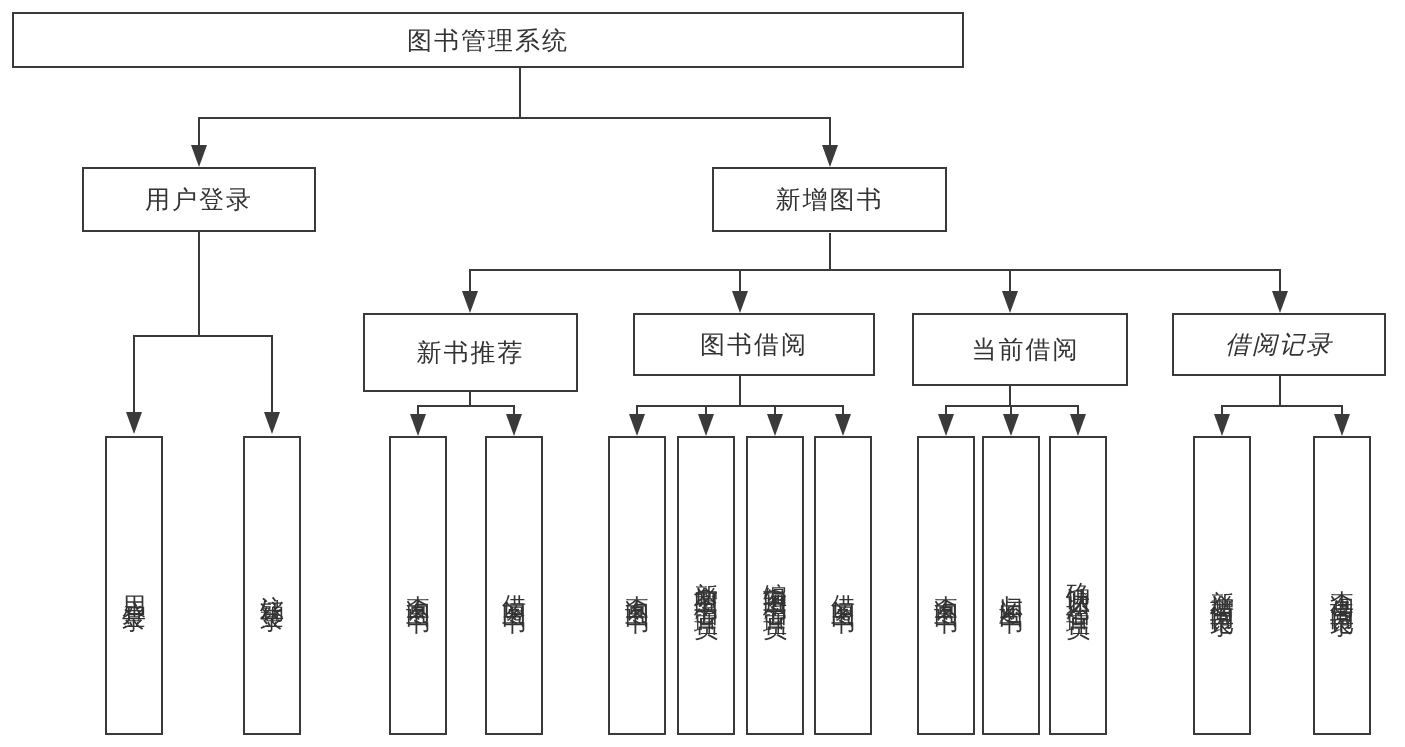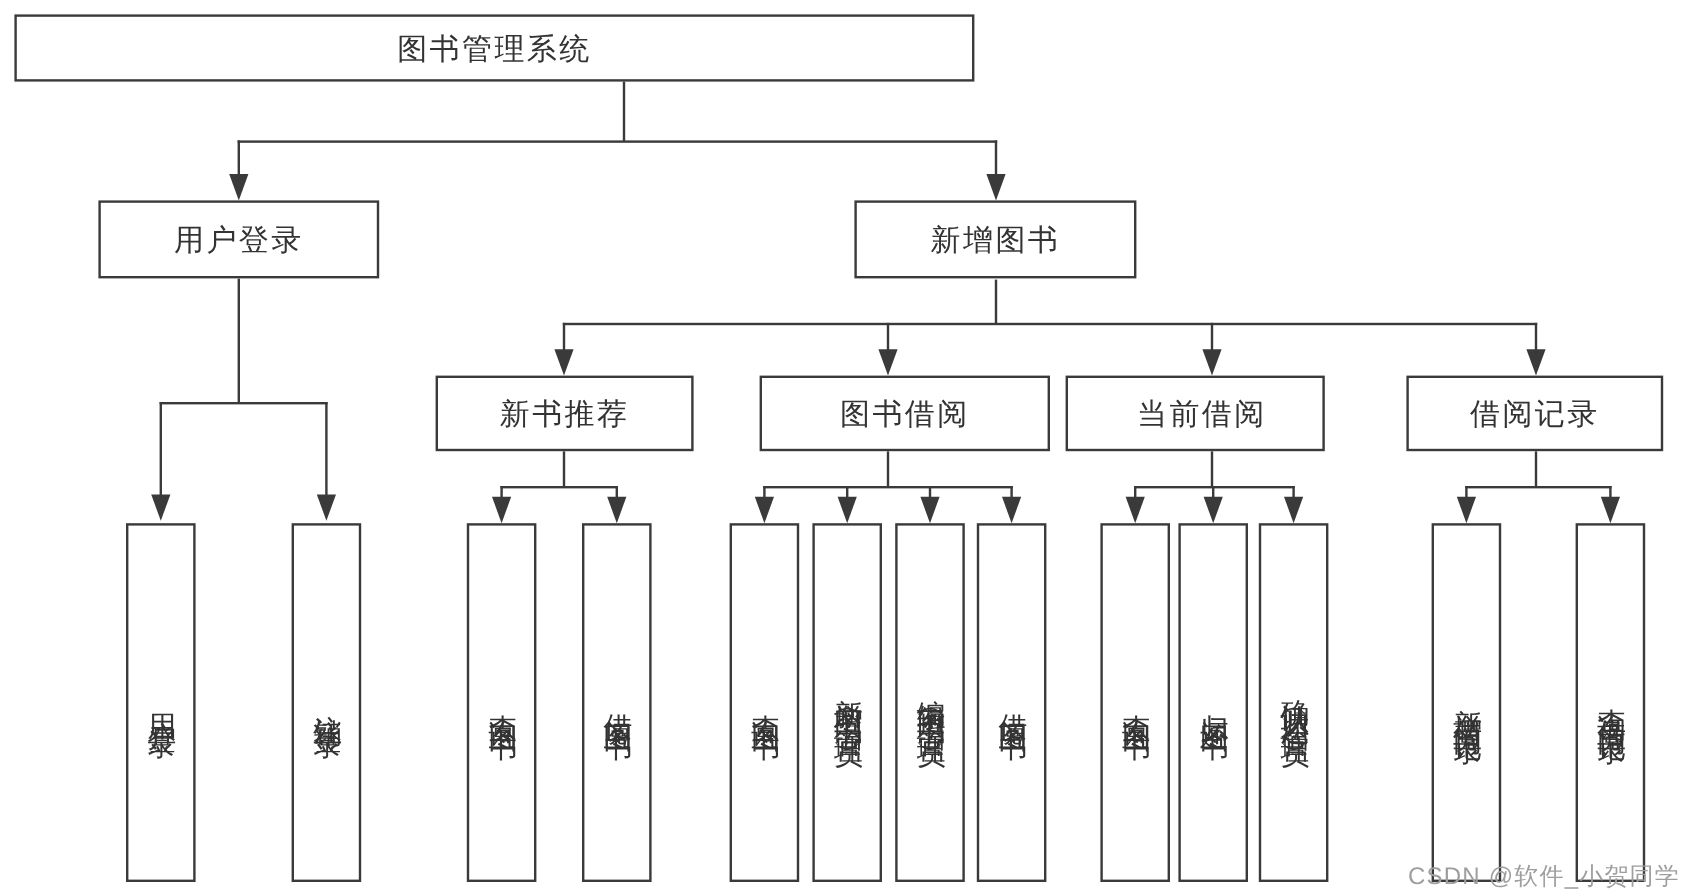--- a/index.html
+++ b/index.html
@@ -93,41 +93,41 @@
   <div class="vline" style="left:1077px;top:405px;height:11px;"></div>
   <div class="arrow" style="left:1070px;top:414px;"></div>
 
   <div class="vline" style="left:1279px;top:376px;height:30px;"></div>
   <div class="hline" style="left:1221px;top:405px;width:122px;"></div>
   <div class="vline" style="left:1221px;top:405px;height:11px;"></div>
   <div class="arrow" style="left:1214px;top:414px;"></div>
   <div class="vline" style="left:1341px;top:405px;height:11px;"></div>
   <div class="arrow" style="left:1334px;top:414px;"></div>
 
-  <div class="box" style="left:12px;top:12px;width:800px;height:56px;font-family:Liberation Serif, serif;">
+  <div class="box" style="left:12px;top:12px;width:952px;height:56px;font-family:Liberation Serif, serif;">
     <span class="hlabel">图书管理系统</span>
   </div>
 
   <div class="box" style="left:82px;top:167px;width:234px;height:65px;">
     <span class="hlabel">用户登录</span>
   </div>
   <div class="box" style="left:712px;top:167px;width:235px;height:65px;">
     <span class="hlabel">新增图书</span>
   </div>
 
-  <div class="box" style="left:363px;top:313px;width:215px;height:63px;text-align:center;">
+  <div class="box" style="left:363px;top:313px;width:215px;height:79px;text-align:center;">
     <span class="hlabel">新书推荐</span>
   </div>
   <div class="box" style="left:633px;top:313px;width:242px;height:63px;">
     <span class="hlabel">图书借阅</span>
   </div>
-  <div class="box" style="left:888px;top:313px;width:216px;height:63px;padding-left:11px;">
+  <div class="box" style="left:912px;top:313px;width:216px;height:73px;padding-left:11px;">
     <span class="hlabel">当前借阅</span>
   </div>
-  <div class="box" style="left:1172px;top:313px;width:214px;height:63px;">
+  <div class="box" style="left:1172px;top:313px;width:214px;height:63px;font-style:italic;">
     <span class="hlabel">借阅记录</span>
   </div>
 
   <div class="box" style="left:105px;top:436px;width:58px;height:299px;">
     <span class="vlabel">用户登录</span>
   </div>
   <div class="box" style="left:243px;top:436px;width:58px;height:299px;">
     <span class="vlabel">注销登录</span>
   </div>
 
@@ -161,15 +161,14 @@
     <span class="vlabel">确认归还（管理员）</span>
   </div>
 
   <div class="box" style="left:1193px;top:436px;width:58px;height:299px;">
     <span class="vlabel">新增借阅记录</span>
   </div>
   <div class="box" style="left:1313px;top:436px;width:58px;height:299px;">
     <span class="vlabel">查询借阅记录</span>
   </div>
 
-  <div class="watermark">CSDN @软件_小贺同学</div>
 
 </div>
 
 </body></html>

